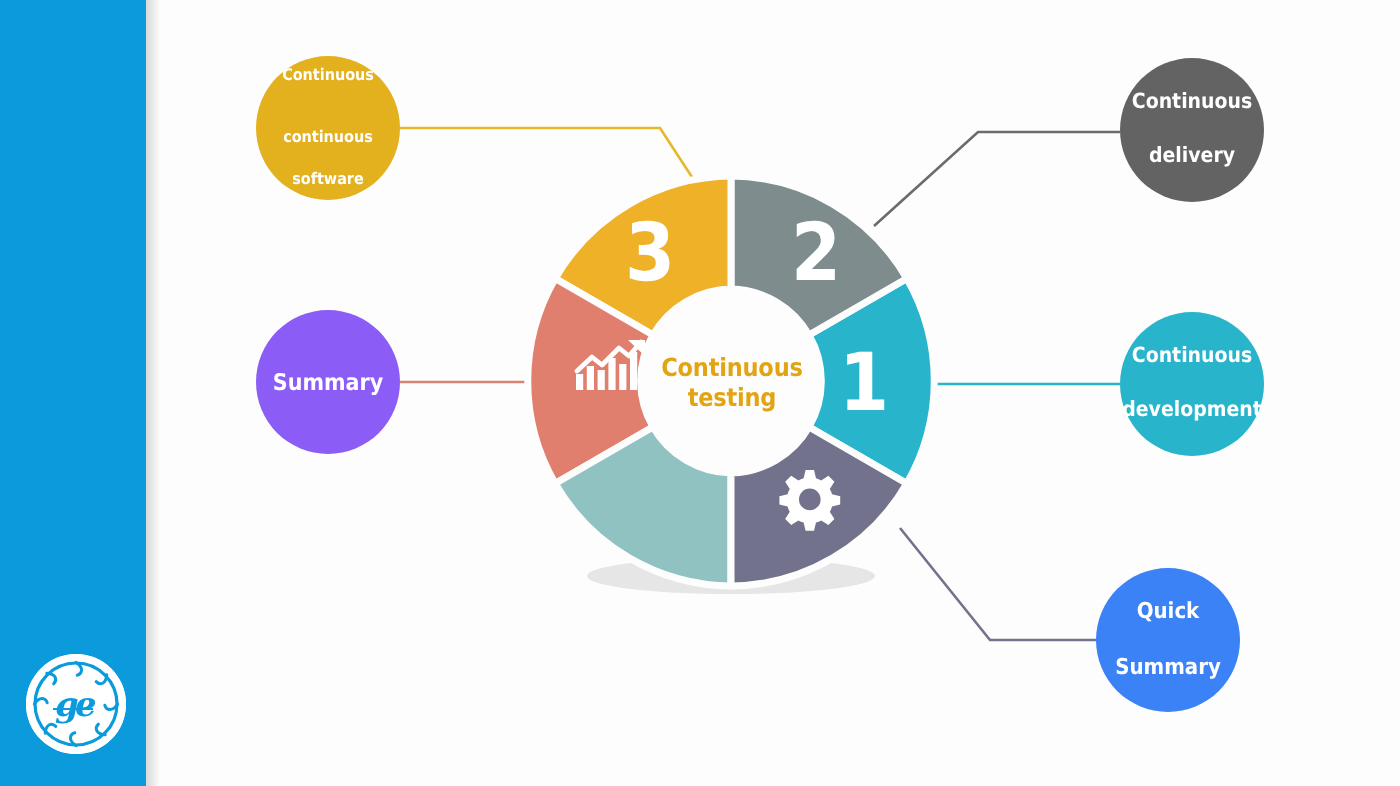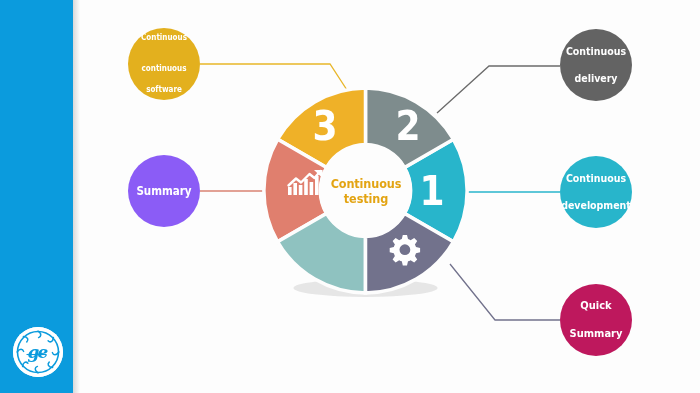--- a/index.html
+++ b/index.html
@@ -58,21 +58,21 @@
   .bubble span{display:block;padding:0 4px;}
 
   #bubble-deployment{left:128px;top:28px;width:72px;height:72px;background:#e3b01e;
       font-size:8px;line-height:10.5px;}
   #bubble-summary{left:128px;top:155px;width:72px;height:72px;background:#8b5cf6;
       font-size:11.5px;line-height:13px;}
   #bubble-testing{left:560px;top:29px;width:72px;height:72px;background:#636363;
       font-size:10.5px;line-height:13.5px;}
   #bubble-integration{left:560px;top:156px;width:72px;height:72px;background:#28b5cb;
       font-size:10.5px;line-height:13.5px;}
-  #bubble-quick{left:560px;top:284px;width:72px;height:72px;background:#be185d;
+  #bubble-quick{left:548px;top:284px;width:72px;height:72px;background:#3b82f6;
       font-size:11px;line-height:14px;}
 </style>
 </head>
 <body>
 
 <div id="slide">
 
   <div class="sidebar"></div>
   <div class="sidebar-shadow"></div>
 

